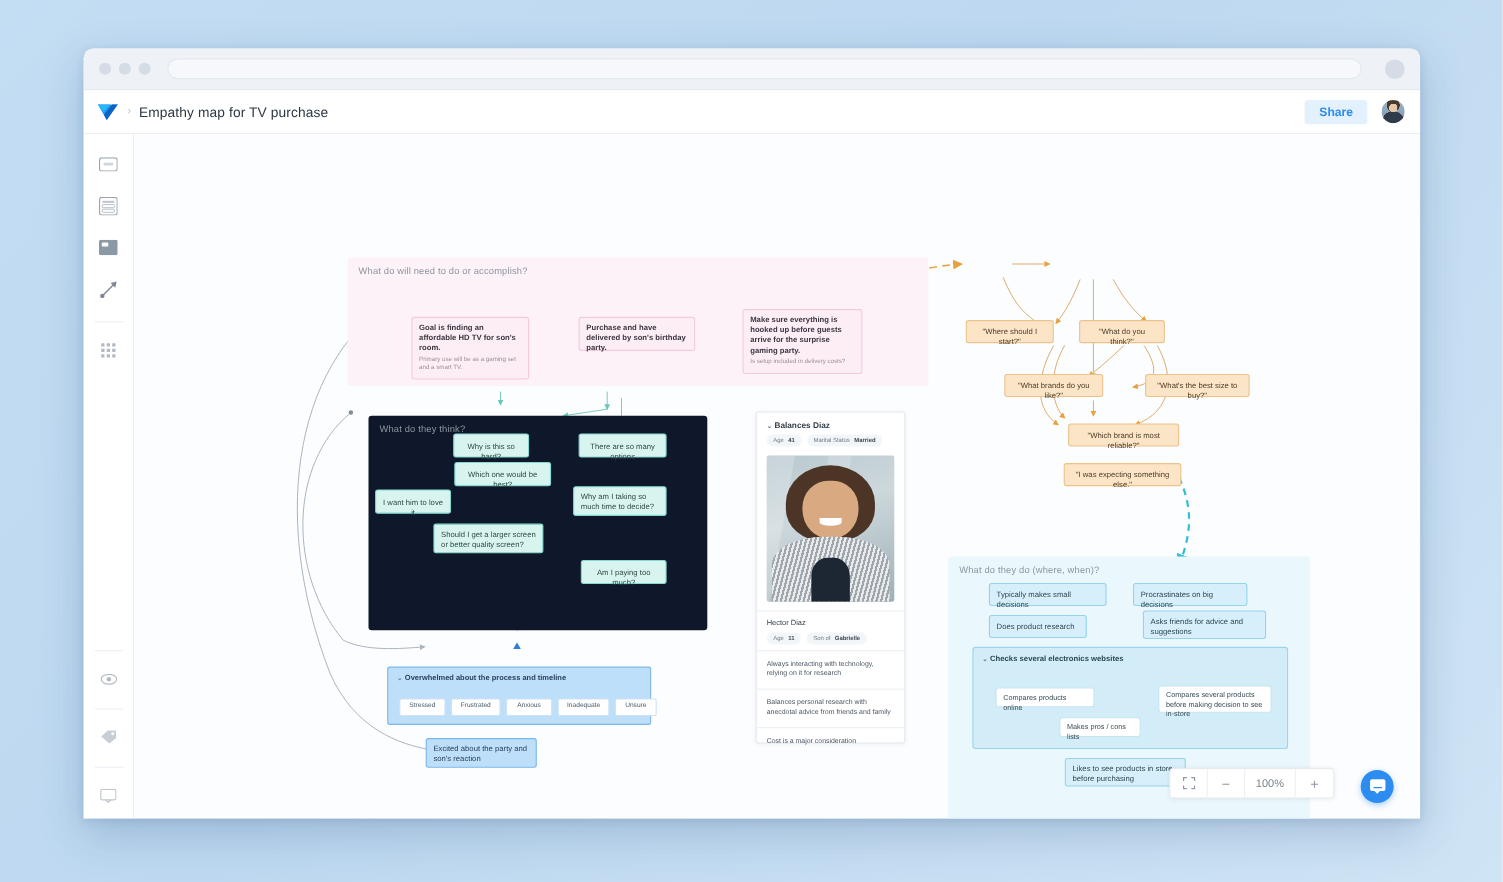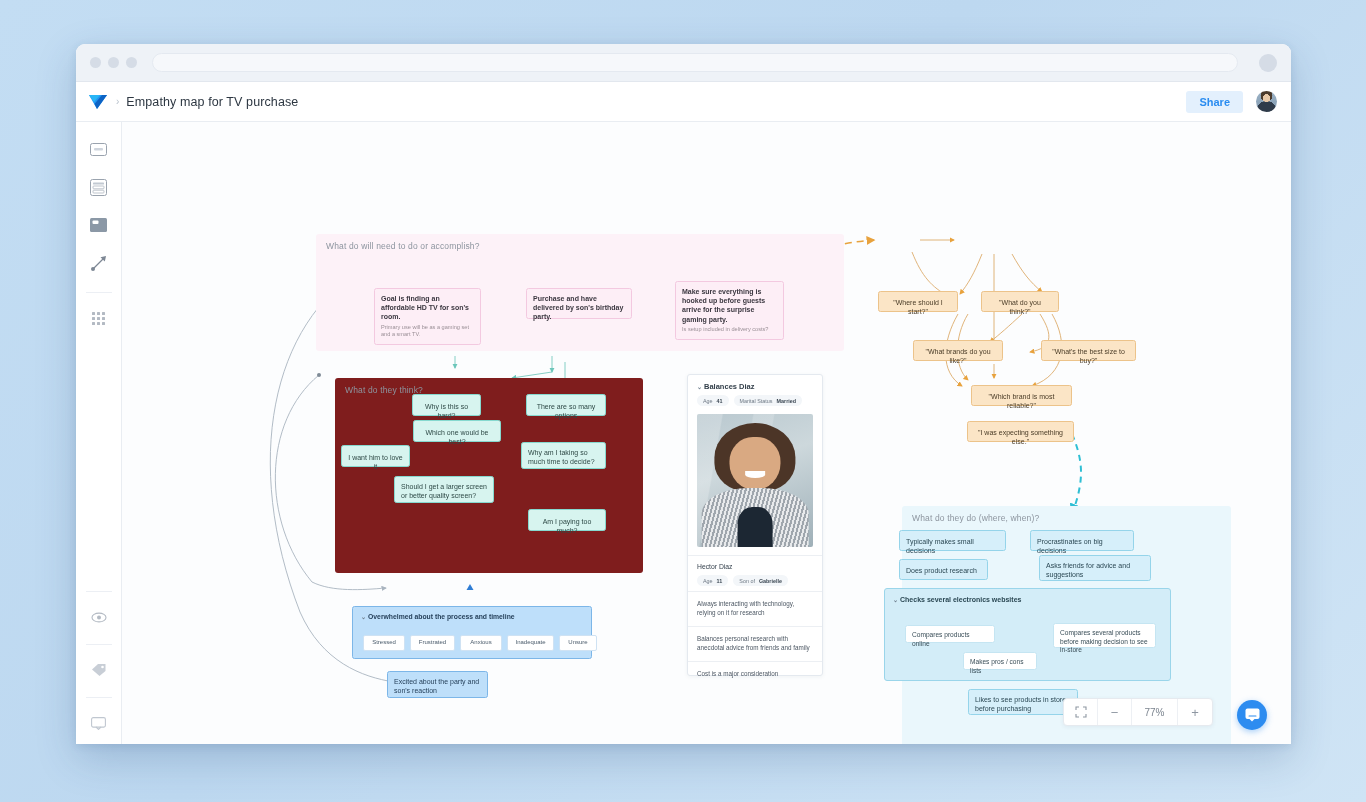--- a/index.html
+++ b/index.html
@@ -107,21 +107,21 @@
     cursor: pointer;
   }
   .node .sub { font-size: 5.6px; color: #8a8f96; margin-top: 2.5px; line-height: 1.3; }
 
   
   .sec-do { background: #fdf2f8; }
   .n-pink { background: #fdeef6; border: 1px solid #f3c9e0; color: #3b3740; font-weight: bold; }
   .n-pink .sub { font-weight: normal; color: #9a8f96; }
 
   
-  .sec-think { background: #7f1d1d; }
+  .sec-think { background: #0f172a; }
   .n-teal { background: #d7f4ef; border: 1px solid #86d9cf; color: #2f4a47; text-align: center; }
 
   
   .sec-say { background: #fdf3e5; }
   .n-orange { background: #fbe5c6; border: 1px solid #ecc38a; color: #4a3c27; text-align: center; }
 
   
   .sec-dowhen { background: #eaf7fc; }
   .n-blue { background: #d6effa; border: 1px solid #95d4ea; color: #2b4854; }
   .group-blue { background: #d3edf8; border: 1px solid #9ad5ea; border-radius: 3px; position: absolute; }
@@ -442,21 +442,21 @@
       <div class="node n-orange" style="left:919px; top:218px; width:95px; height:21px; padding-top:6px;">
         <span>"What's the best size to buy?"</span>
       </div>
       <div class="node n-orange" style="left:849px; top:263px; width:101px; height:21px; padding-top:6px;">
         <span>"Which brand is most reliable?"</span>
       </div>
       <div class="node n-orange" style="left:845px; top:299px; width:107px; height:21px; padding-top:6px;">
         <span>"I was expecting something else."</span>
       </div>
 
-      <div class="section sec-dowhen" style="left:740px; top:384px; width:329px; height:256px;margin-left:40px;">
+      <div class="section sec-dowhen" style="left:740px; top:384px; width:329px; height:256px;">
         <div class="section-title">What do they do (where, when)?</div>
       </div>
       <div class="node n-blue" style="left:777px; top:408px; width:107px; height:21px; padding-top:6px;">
         <span>Typically makes small decisions</span>
       </div>
       <div class="node n-blue" style="left:908px; top:408px; width:104px; height:21px; padding-top:6px;">
         <span>Procrastinates on big decisions</span>
       </div>
       <div class="node n-blue" style="left:777px; top:437px; width:89px; height:21px; padding-top:6px;">
         <span>Does product research</span>
@@ -555,21 +555,21 @@
       <div class="zoombar">
         <div class="zb">
           <svg width="12" height="12" viewBox="0 0 12 12" stroke="#8e97a2" stroke-width="1.1" fill="none">
             <path d="M1 4 V1 H4"></path>
               <path d="M8 1 H11 V4"></path>
               <path d="M11 8 V11 H8"></path>
               <path d="M4 11 H1 V8"></path>
           </svg>
         </div>
         <div class="zb">−</div>
-        <div class="zlevel">77%</div>
+        <div class="zlevel">100%</div>
         <div class="zb">+</div>
       </div>
       <div class="help-fab">
         <svg width="15" height="14" viewBox="0 0 15 14">
           <rect x="0.5" y="0.5" width="14" height="10.5" rx="2" fill="#fff"></rect>
           <path d="M4.5 11 L7 13.5 L9.5 11 Z" fill="#fff"></path>
           <rect x="3.5" y="7.4" width="8" height="1.1" rx=".5" fill="#2d8cf0"></rect>
         </svg>
       </div>
 

